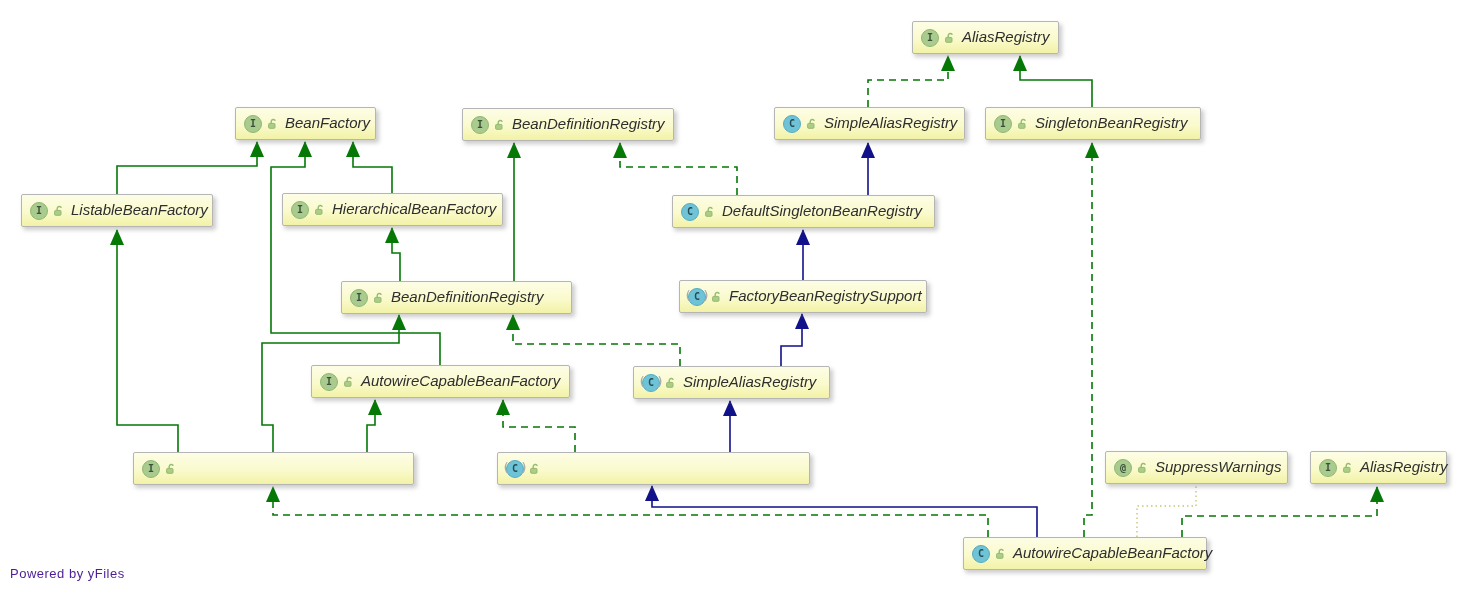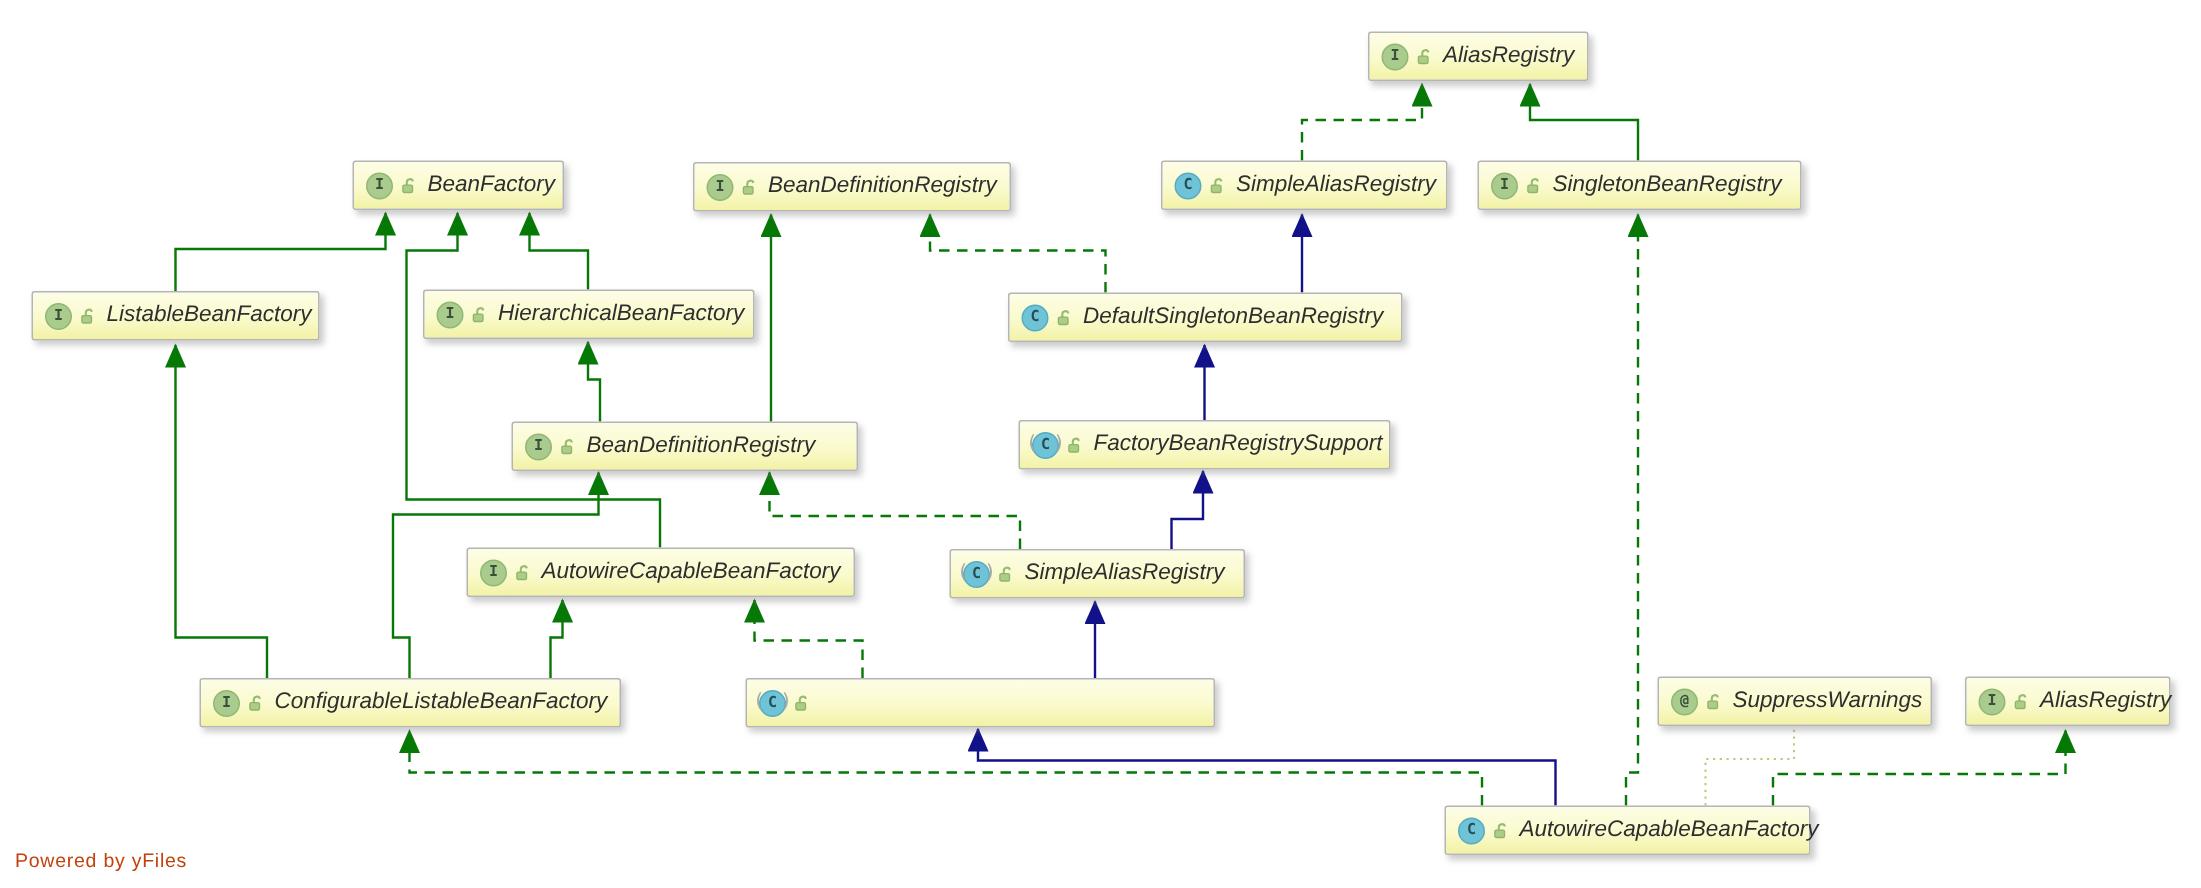--- a/index.html
+++ b/index.html
@@ -15,21 +15,21 @@
   .type-icon{position:relative;display:inline-flex;align-items:center;justify-content:center;
         width:16px;height:16px;border-radius:50%;flex:0 0 16px;
         font-family:"DejaVu Sans Mono",monospace;font-size:10px;font-weight:bold;color:#39503a;}
   .type-icon.interface,.type-icon.annotation{background:#a9cb8e;border:1px solid #91b774;}
   .type-icon.class,.type-icon.abstract{background:#6fc3d7;border:1px solid #57abc2;color:#274e57;}
   .type-icon.abstract::before,.type-icon.abstract::after{
         position:absolute;color:#a9a9a9;font-weight:normal;font-size:13px;top:-1px;}
   .type-icon.abstract::before{content:"(";left:-5px;}
   .type-icon.abstract::after{content:")";right:-5px;}
   .lock{display:inline-flex;flex:0 0 12px;margin-left:-1px;}
-  .watermark{position:absolute;left:10px;top:566px;font-size:13px;color:#c2410c;
+  .watermark{position:absolute;left:10px;top:566px;font-size:13px;color:#4c1d95;
         letter-spacing:0.5px;}
 </style>
 </head>
 <body>
 
 <div class="canvas">
   <svg id="edges" width="1467" height="592">
     <defs>
       <marker id="arrow-green" markerUnits="userSpaceOnUse" markerWidth="18" markerHeight="16" refX="15" refY="7" orient="auto">
         <path d="M0,0 L16,7 L0,14 Z" fill="#067806"></path>
@@ -185,21 +185,20 @@
         <span class="label">SimpleAliasRegistry</span>
       </div>
       <div class="node" style="left: 133px; top: 452px; width: 281px;">
         <span class="type-icon interface">I</span>
         <span class="lock">
           <svg width="12" height="12" viewBox="0 0 12 12">
             <path d="M4.2 5.6 V3.6 a2.1 2.1 0 0 1 4.1 -0.7" fill="none" stroke="#96bb74" stroke-width="1.4"></path>
             <rect x="1.6" y="5.4" width="6.4" height="4.9" rx="1" fill="#abcd86" stroke="#8fb46a" stroke-width="0.9"></rect>
           </svg>
         </span>
-        <span class="label">ConfigurableListableBeanFactory</span>
       </div>
       <div class="node" style="left: 497px; top: 452px; width: 313px;">
         <span class="type-icon abstract">C</span>
         <span class="lock">
           <svg width="12" height="12" viewBox="0 0 12 12">
             <path d="M4.2 5.6 V3.6 a2.1 2.1 0 0 1 4.1 -0.7" fill="none" stroke="#96bb74" stroke-width="1.4"></path>
             <rect x="1.6" y="5.4" width="6.4" height="4.9" rx="1" fill="#abcd86" stroke="#8fb46a" stroke-width="0.9"></rect>
           </svg>
         </span>
       </div>

